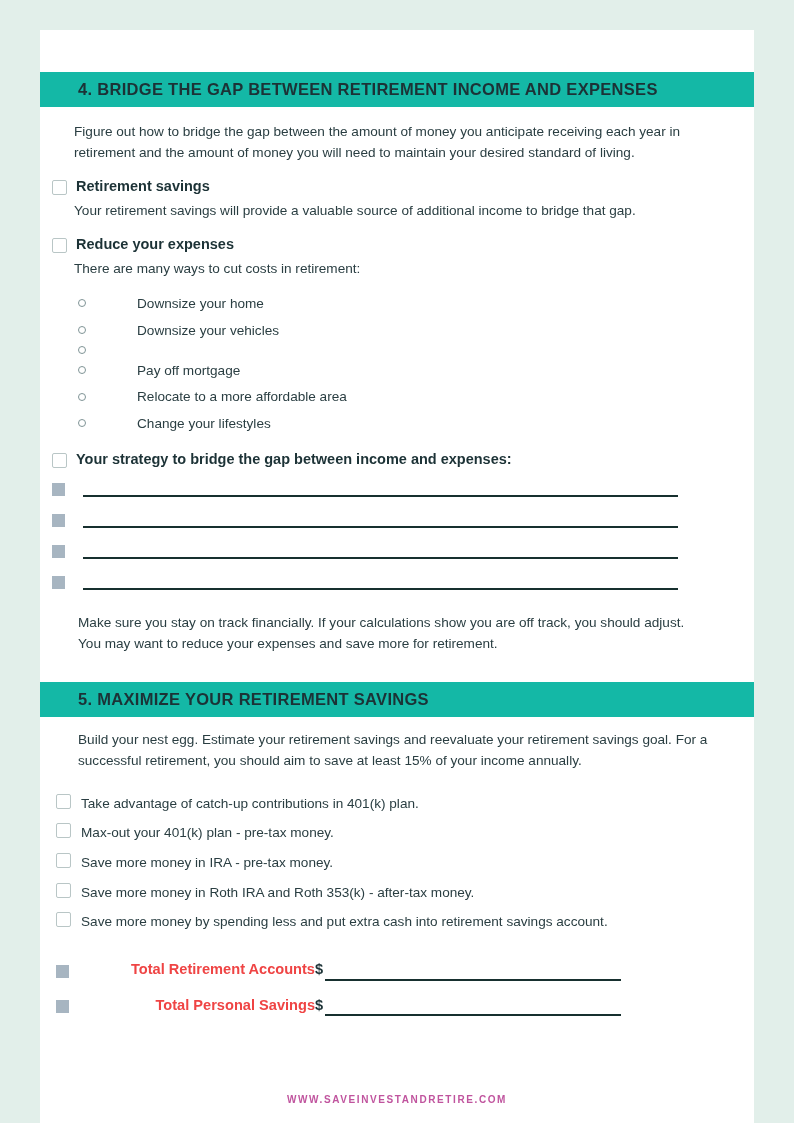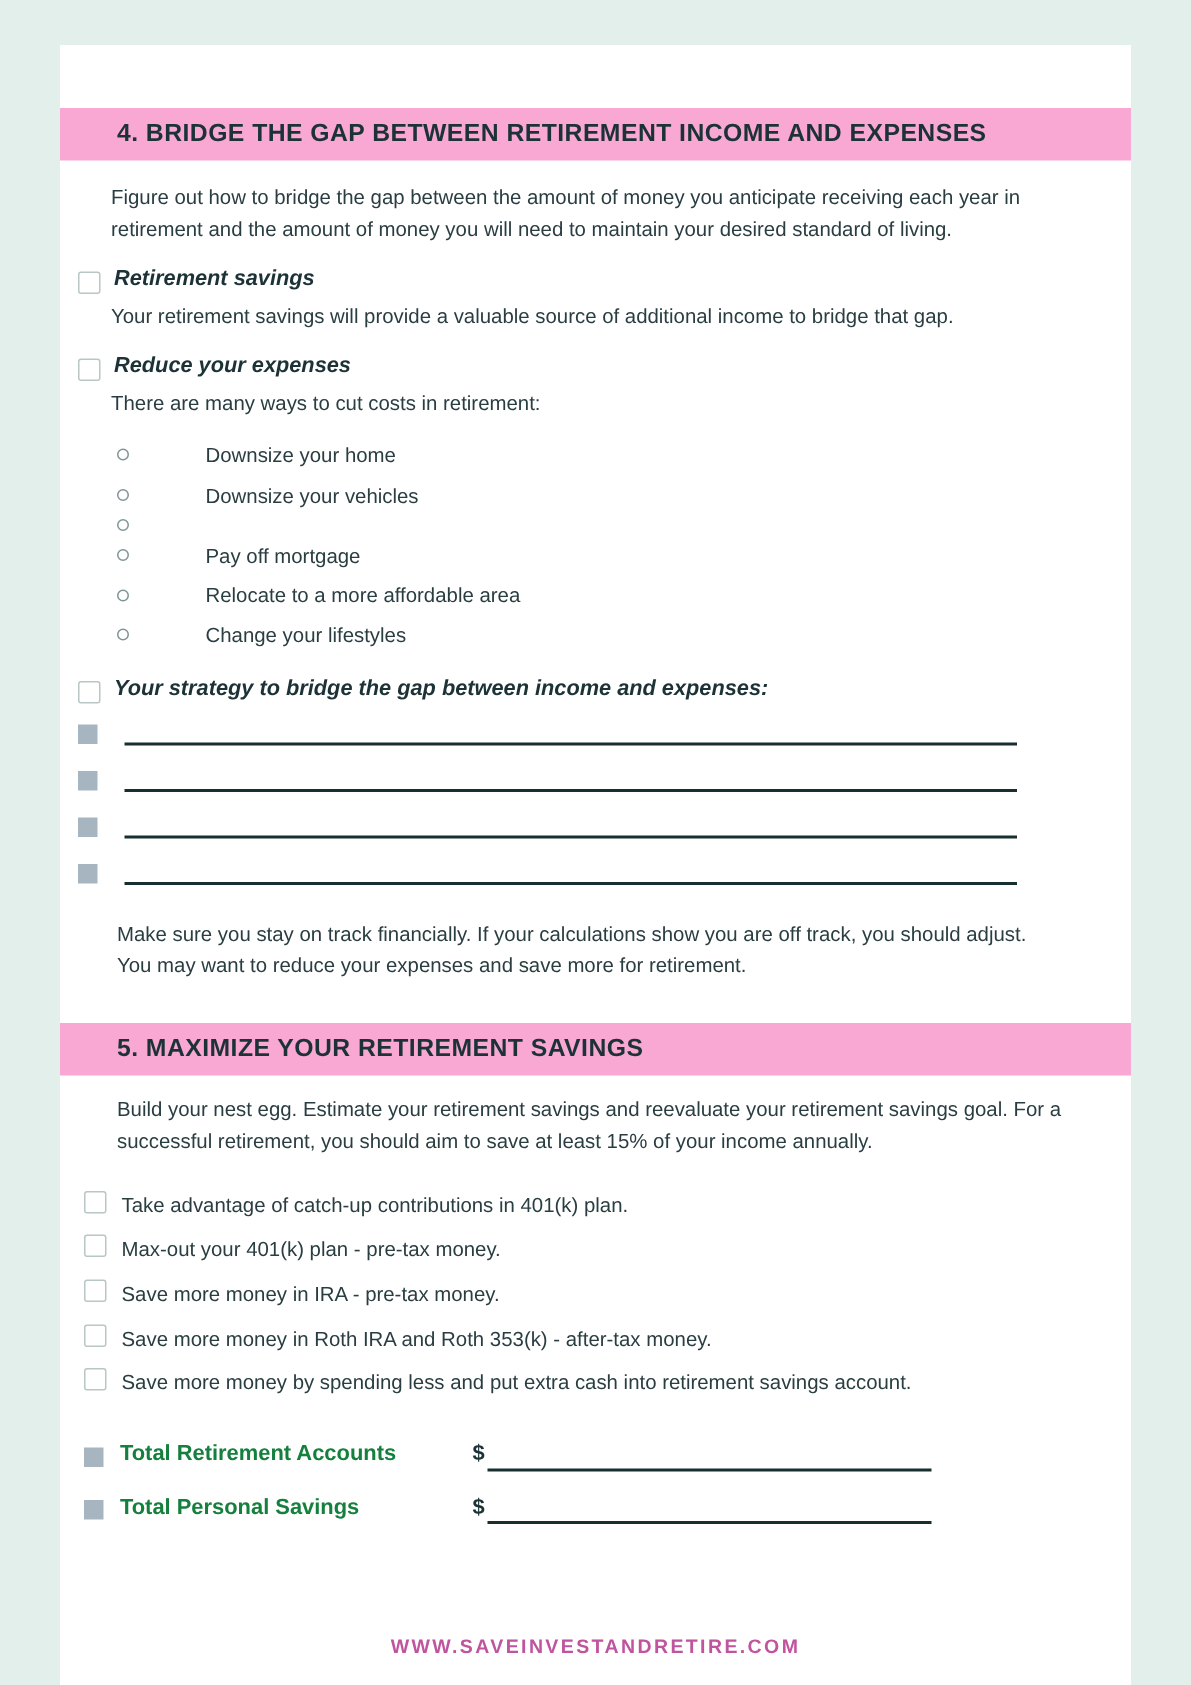--- a/index.html
+++ b/index.html
@@ -23,21 +23,21 @@
   .sheet {
     background: #ffffff;
     width: 714px;
     min-height: 1058px;
     padding-top: 42px;
     display: flex;
     flex-direction: column;
   }
 
   .section-bar {
-    background: #f9a8d4;
+    background: #14b8a6;
     width: 100%;
     padding: 8px 20px 8px 38px;
   }
 
   .section-bar h1 {
     font-size: 16.5px;
     font-weight: bold;
     color: #1c3236;
     letter-spacing: 0.3px;
   }
@@ -46,23 +46,22 @@
     padding: 14px 44px 0 34px;
     color: #2a3e42;
     font-size: 13.6px;
     line-height: 1.55;
   }
 
   p.body-text { margin-bottom: 14px; }
 
   .check-item {
     display: flex;
-    align-items: flex-end;
+    align-items: center;
     margin: 14px 0 4px -22px;
-    font-style: italic;
   }
 
   .checkbox {
     display: inline-block;
     width: 15px;
     height: 15px;
     min-width: 15px;
     border: 1.6px solid #b9c6c6;
     border-radius: 2px;
     background: #ffffff;
@@ -145,22 +144,23 @@
     display: flex;
     align-items: flex-end;
     margin-bottom: 13px;
   }
 
   .total-row .gray-square { margin-bottom: 3px; margin-right: 11px; }
 
   .total-label {
     font-size: 14.6px;
     font-weight: bold;
-    color: #15803d;
+    color: #ef4444;
     width: 235px;
+    text-align: right;
   }
 
   .dollar {
     font-size: 14.6px;
     font-weight: bold;
     color: #1c3236;
     margin-right: 2px;
   }
 
   .total-line {
@@ -169,21 +169,21 @@
     height: 14px;
   }
 
   .footer {
     margin-top: auto;
     text-align: center;
     padding: 60px 0 26px 0;
   }
 
   .footer span {
-    font-size: 13px;
+    font-size: 10px;
     font-weight: bold;
     letter-spacing: 1.6px;
     color: #c0549e;
   }
 </style>
 </head>
 <body>
 
 <div class="canvas">
   <div class="sheet">

